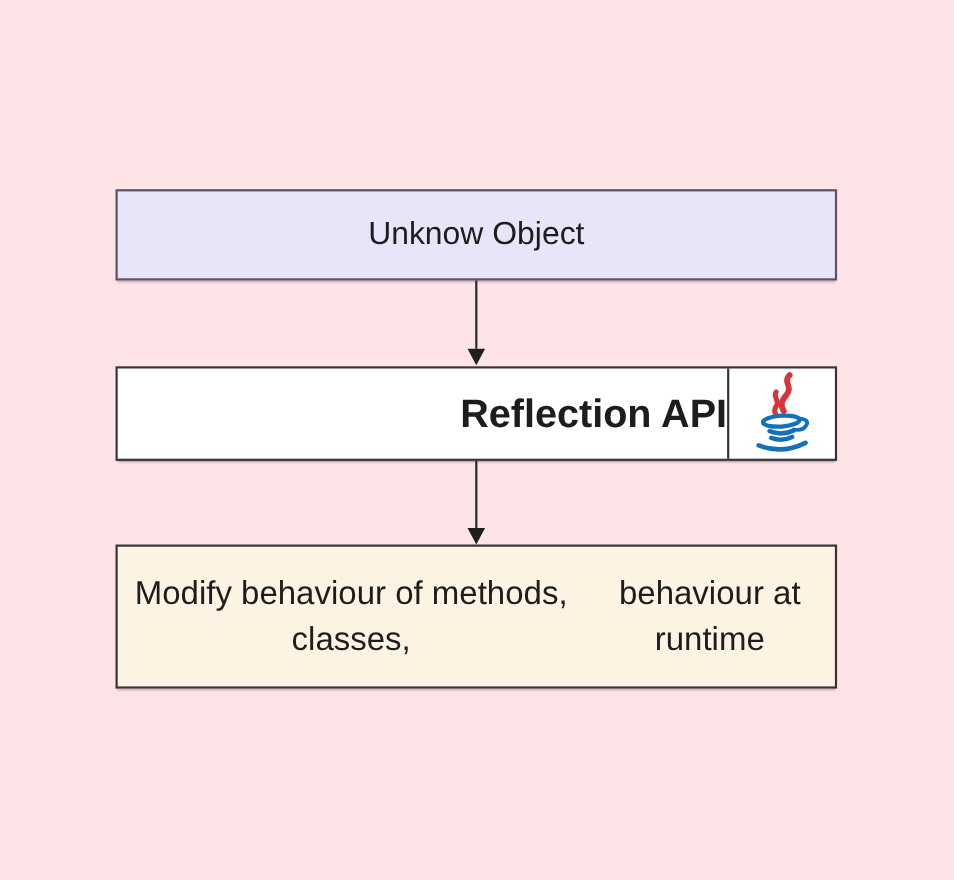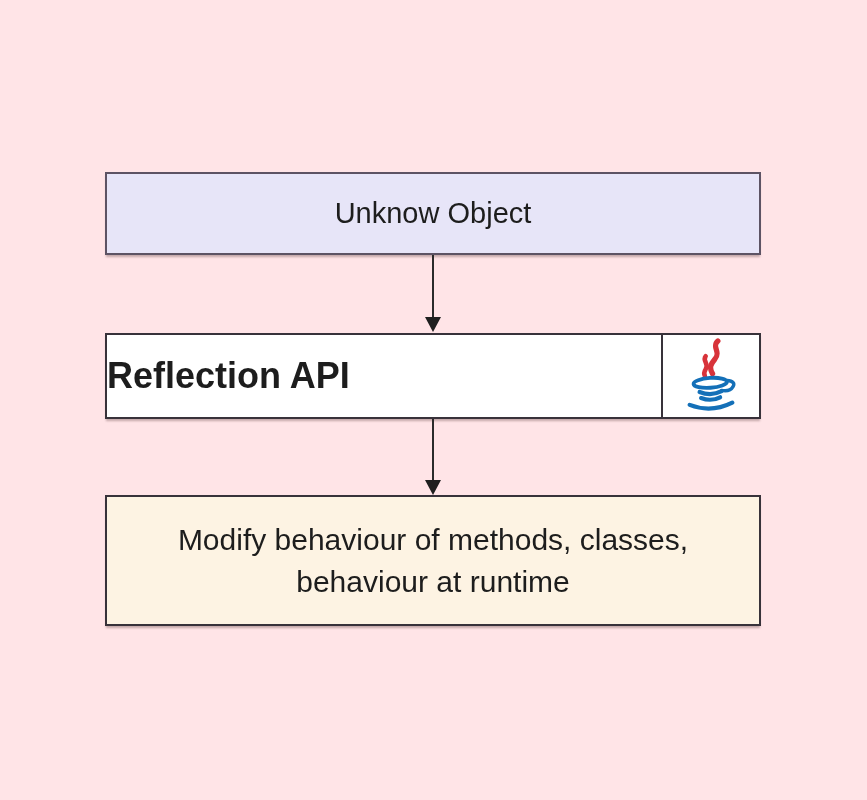--- a/index.html
+++ b/index.html
@@ -39,21 +39,21 @@
     height: 86px;
     background: #ffffff;
     border: 2px solid #38323a;
     padding: 0;
   }
   .node-mid .mid-text-cell {
     flex: 1 1 auto;
     height: 100%;
     display: flex;
     align-items: center;
-    justify-content: flex-start;
+    justify-content: flex-end;
     font-size: 36px;
     font-weight: 700;
   }
   .node-mid .logo-cell {
     flex: 0 0 96px;
     height: 100%;
     border-left: 2px solid #38323a;
     display: flex;
     align-items: center;
     justify-content: center;
@@ -63,21 +63,21 @@
     height: 76px;
     display: block;
   }
   .node-bottom {
     top: 495px;
     height: 131px;
     background: #fdf3e3;
     border: 2px solid #38323a;
     font-size: 30px;
     line-height: 42px;
-    flex-direction: column;
+    flex-direction: row;
   }
   .node-bottom .line { display: block; }
   .arrow {
     position: absolute;
     left: 433px;
     transform: translateX(-50%);
     display: flex;
     flex-direction: column;
     align-items: center;
   }

